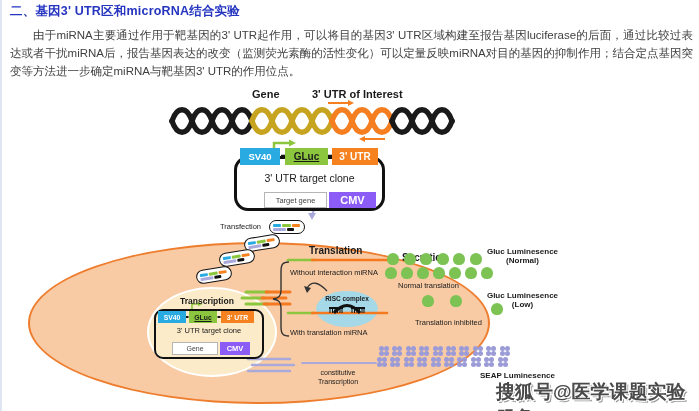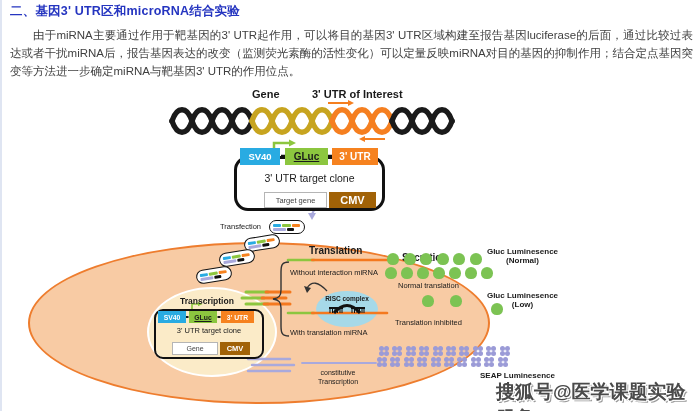--- a/index.html
+++ b/index.html
@@ -13,21 +13,21 @@
             text-align:justify;text-indent:2em;}
   
   .lbl{color:#1a1a1a;white-space:nowrap;}
   .b{font-weight:bold;}
   .ctr{text-align:center;}
   
   .box{display:flex;align-items:center;justify-content:center;font-weight:bold;box-sizing:border-box;}
   .sv40{background:#29ABE2;color:#fff;}
   .gluc{background:#8CC63F;color:#1a1a1a;text-decoration:underline;}
   .utr{background:#F6821F;color:#fff;}
-  .blackbox{background:#a16207;color:#fff;}
+  .blackbox{background:#8b5cf6;color:#fff;}
   .whitebox{background:#fff;border:1px solid #b5b5b5;color:#444;font-weight:normal;}
   .plasmid{border:3.5px solid #111;border-radius:14px;background:transparent;box-sizing:border-box;}
   .plasmid-sm{border:2.5px solid #111;border-radius:9px;background:transparent;box-sizing:border-box;}
   
   .cell{left:26px;top:242px;width:462px;height:162px;border-radius:50%;
         background:#F8CBA4;border:2px solid #EE7D2E;box-sizing:border-box;}
   .nucleus{left:145px;top:287px;width:130px;height:90px;border-radius:50%;
            background:#FBEBC8;border:2.5px solid #fff;box-sizing:border-box;}
   
   .caps{position:absolute;width:36px;height:14px;border:1.6px solid #111;border-radius:8px;background:#fff;
@@ -194,21 +194,21 @@
       </span>
   </div>
 
   <div class="abs lbl b" style="left:307px;top:245px;font-size:10px;">Translation</div>
   <div class="abs lbl b" style="left:400px;top:252px;font-size:10px;text-align:right;">Secretion</div>
   <div class="abs lbl b" style="left:178px;top:296px;font-size:8.5px;">Transcription</div>
   <div class="abs lbl" style="left:288px;top:268px;font-size:7.5px;">Without interaction miRNA</div>
   <div class="abs lbl" style="left:288px;top:328px;font-size:7.5px;">With translation miRNA</div>
   <div class="abs lbl b ctr" style="left:317px;top:295px;width:56px;font-size:6.5px;">RISC complex</div>
   <div class="abs lbl" style="left:396px;top:281px;font-size:7.5px;">Normal translation</div>
-  <div class="abs lbl" style="left:393px;top:318px;font-size:7.5px;">Translation inhibited</div>
+  <div class="abs lbl" style="left:413px;top:318px;font-size:7.5px;">Translation inhibited</div>
 
   <div class="abs plasmid-sm" style="left:152px;top:309px;width:110px;height:50px;"></div>
   <div class="abs box sv40" style="left:156px;top:311px;width:28px;height:12px;font-size:6.8px;">SV40</div>
   <div class="abs box gluc" style="left:187px;top:311px;width:28px;height:12px;font-size:6.8px;">GLuc</div>
   <div class="abs box utr" style="left:219px;top:311px;width:33px;height:12px;font-size:6.8px;">3' UTR</div>
   <div class="abs lbl ctr" style="left:152px;top:326px;width:110px;font-size:7.5px;">3' UTR target clone</div>
   <div class="abs box whitebox" style="left:170px;top:342px;width:46px;height:13px;font-size:7px;">Gene</div>
   <div class="abs box blackbox" style="left:218px;top:342px;width:30px;height:13px;font-size:7.5px;">CMV</div>
 
   <div class="abs lbl b ctr" style="left:468px;top:247px;width:105px;font-size:8px;line-height:9px;">

